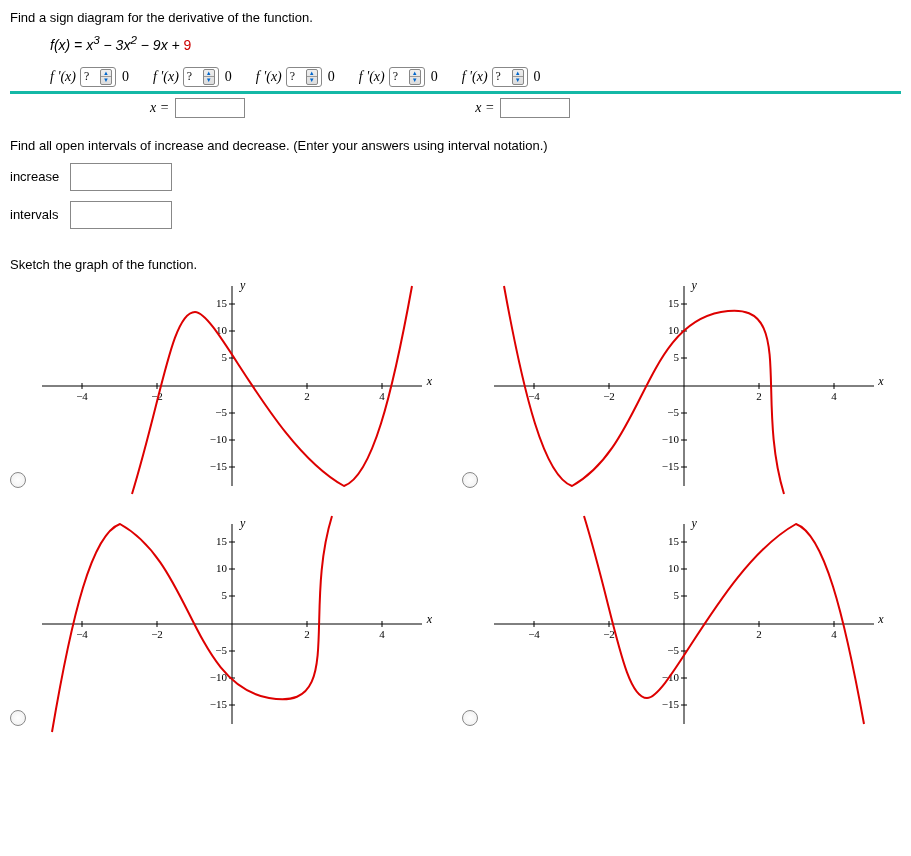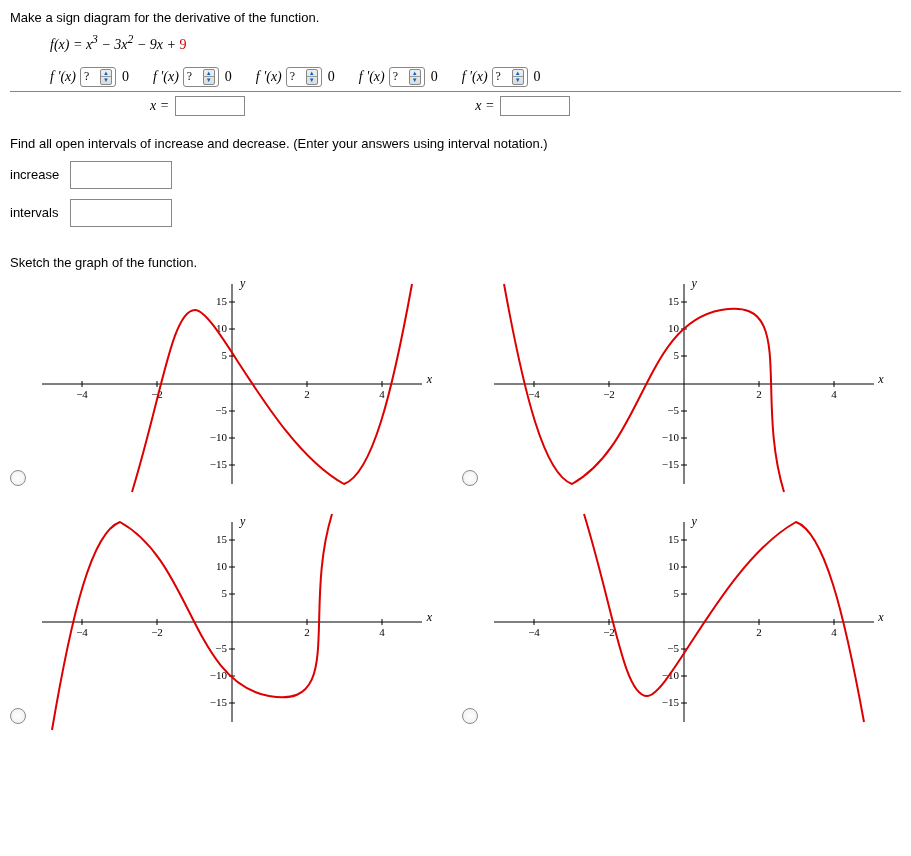--- a/index.html
+++ b/index.html
@@ -5,32 +5,32 @@
     body {
       font-family: Arial, sans-serif;
       font-size: 13px;
       color: #000;
       margin: 0;
       padding: 10px;
       width: 891px;
     }
     .function-def {
       margin: 8px 0 12px 40px;
-      font-family: Liberation Serif, serif;
+      font-family: Liberation Sans, sans-serif;
       font-style: italic;
       font-size: 14px;
     }
     .num9 {
       color: #c00;
       font-style: normal;
     }
     .sign-row {
       display: flex;
       align-items: center;
-      border-bottom: 1px solid #14b8a6;
+      border-bottom: 3px solid #14b8a6;
       padding: 2px 0 4px 40px;
       gap: 6px;
       font-family: 'Times New Roman', serif;
       font-style: italic;
       font-size: 14px;
     }
     .sign-cell {
       display: inline-flex;
       align-items: center;
       gap: 4px;
@@ -147,21 +147,21 @@
     }
     svg { width: 100%; height: 100%; }
     .curve { stroke: #d00; stroke-width: 2; fill: none; }
     .axis { stroke: #000; stroke-width: 1; }
     .tick { stroke: #000; stroke-width: 1; }
     .tick-label { font-size: 11px; fill: #000; font-family: 'Times New Roman', serif; }
   </style>
 </head>
 <body>
 
-<div>Make a sign diagram for the derivative of the function.</div>
+<div>Find a sign diagram for the derivative of the function.</div>
 
 <div class="function-def">
   <span>f(x) = x</span><sup>3</sup><span> − 3x</span><sup>2</sup><span> − 9x + </span><span class="num9">9</span>
 </div>
 
 <div class="sign-row">
   <span class="sign-cell">
     <span>f '(x)</span>
     <span class="select-box">
       <span>?</span>

